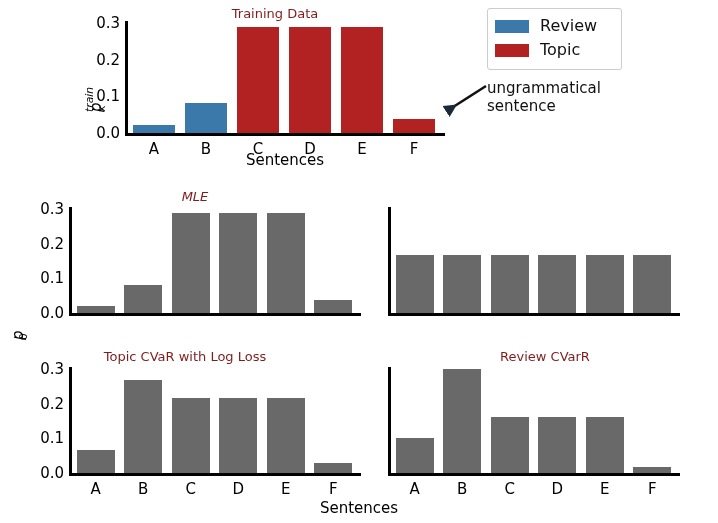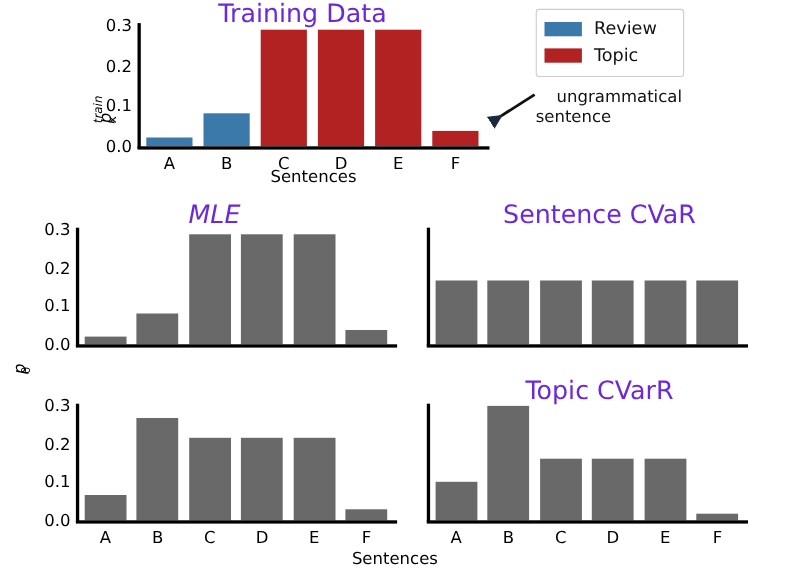--- a/index.html
+++ b/index.html
@@ -51,24 +51,24 @@
   .tick-label-x {
     position: absolute;
     font-size: 15px;
     line-height: 15px;
     text-align: center;
     color: #000000;
     white-space: nowrap;
   }
   .panel-title {
     position: absolute;
-    font-size: 23px;
+    font-size: 13px;
     line-height: 19px;
     text-align: center;
-    color: #6d28d9;
+    color: #7f1d1d;
     white-space: nowrap;
   }
   .axis-label-x {
     position: absolute;
     font-size: 15px;
     line-height: 17px;
     text-align: center;
     color: #000000;
     white-space: nowrap;
   }
@@ -182,21 +182,21 @@
     <div class="legend-row">
       <span class="legend-swatch" style="background:#3b79ab;"></span>
       <span class="legend-text">Review</span>
     </div>
     <div class="legend-row">
       <span class="legend-swatch" style="background:#b22222;"></span>
       <span class="legend-text">Topic</span>
     </div>
   </div>
 
-  <div class="annotation-text" style="left:506px; top:79px;">ungrammatical</div>
+  <div class="annotation-text" style="left:487px; top:79px;">ungrammatical</div>
   <div class="annotation-text" style="left:487px; top:97px;">sentence</div>
   <svg class="annotation-arrow" style="left:440px; top:82px;" width="50" height="36" viewBox="0 0 50 36">
     <defs>
       <marker id="arrowhead" markerWidth="5" markerHeight="5" refX="3.2" refY="2.5" orient="auto">
         <path d="M5,0 L5,5 L0,2.5 z" fill="#1a2a3a"></path>
       </marker>
     </defs>
     <line x1="46" y1="4" x2="10" y2="27" stroke="#111111" stroke-width="2.6" marker-end="url(#arrowhead)"></line>
   </svg>
 
@@ -216,34 +216,34 @@
       </div>
     <div class="axis-spine-y" style="left:69px; top:22px; height:108px;"></div>
     <div class="axis-spine-x" style="left:69px; top:128px; width:292px;"></div>
   <div class="tick-label-y" style="left: 16px; width: 48px; top: 121px;">0.0</div>
       <div class="tick-label-y" style="left: 16px; width: 48px; top: 86.3333px;">0.1</div>
       <div class="tick-label-y" style="left: 16px; width: 48px; top: 51.6667px;">0.2</div>
       <div class="tick-label-y" style="left: 16px; width: 48px; top: 17px;">0.3</div>
     </div>
 
   <div class="panel" id="panel-scvar" style="left:365px; top:185px; width:353px; height:150px;">
-    <div class="panel-title" style="left:20px; top:2px; width:320px;">Sentence CVaR</div>
     <div class="plot-area" id="plot-scvar" style="left:26px; top:24px; width:285px; height:104px;">
         <div class="bar" title="A: 0.167" style="background: rgb(105, 105, 105); left: 4.75px; width: 38px; height: 57.8933px;"></div>
         <div class="bar" title="B: 0.167" style="background: rgb(105, 105, 105); left: 52.25px; width: 38px; height: 57.8933px;"></div>
         <div class="bar" title="C: 0.167" style="background: rgb(105, 105, 105); left: 99.75px; width: 38px; height: 57.8933px;"></div>
         <div class="bar" title="D: 0.167" style="background: rgb(105, 105, 105); left: 147.25px; width: 38px; height: 57.8933px;"></div>
         <div class="bar" title="E: 0.167" style="background: rgb(105, 105, 105); left: 194.75px; width: 38px; height: 57.8933px;"></div>
         <div class="bar" title="F: 0.167" style="background: rgb(105, 105, 105); left: 242.25px; width: 38px; height: 57.8933px;"></div>
       </div>
     <div class="axis-spine-y" style="left:23px; top:22px; height:108px;"></div>
     <div class="axis-spine-x" style="left:23px; top:128px; width:292px;"></div>
   </div>
 
   <div class="panel" id="panel-tcvarll" style="left:0px; top:345px; width:365px; height:160px;">
+    <div class="panel-title" style="left:20px; top:2px; width:330px;">Topic CVaR with Log Loss</div>
     <div class="plot-area" id="plot-tcvarll" style="left:72px; top:24px; width:285px; height:104px;">
         <div class="bar" title="A: 0.065" style="background: rgb(105, 105, 105); left: 4.75px; width: 38px; height: 22.5333px;"></div>
         <div class="bar" title="B: 0.267" style="background: rgb(105, 105, 105); left: 52.25px; width: 38px; height: 92.56px;"></div>
         <div class="bar" title="C: 0.216" style="background: rgb(105, 105, 105); left: 99.75px; width: 38px; height: 74.88px;"></div>
         <div class="bar" title="D: 0.216" style="background: rgb(105, 105, 105); left: 147.25px; width: 38px; height: 74.88px;"></div>
         <div class="bar" title="E: 0.216" style="background: rgb(105, 105, 105); left: 194.75px; width: 38px; height: 74.88px;"></div>
         <div class="bar" title="F: 0.028" style="background: rgb(105, 105, 105); left: 242.25px; width: 38px; height: 9.70667px;"></div>
       </div>
     <div class="axis-spine-y" style="left:69px; top:22px; height:108px;"></div>
     <div class="axis-spine-x" style="left:69px; top:128px; width:292px;"></div>
@@ -253,21 +253,21 @@
       <div class="tick-label-y" style="left: 16px; width: 48px; top: 17px;">0.3</div>
       <div class="tick-label-x" style="left: 72px; width: 47.5px; top: 137px;">A</div>
       <div class="tick-label-x" style="left: 119.5px; width: 47.5px; top: 137px;">B</div>
       <div class="tick-label-x" style="left: 167px; width: 47.5px; top: 137px;">C</div>
       <div class="tick-label-x" style="left: 214.5px; width: 47.5px; top: 137px;">D</div>
       <div class="tick-label-x" style="left: 262px; width: 47.5px; top: 137px;">E</div>
       <div class="tick-label-x" style="left: 309.5px; width: 47.5px; top: 137px;">F</div>
     </div>
 
   <div class="panel" id="panel-tcvarr" style="left:365px; top:345px; width:353px; height:160px;">
-    <div class="panel-title" style="left:20px; top:2px; width:320px;">Topic CVarR</div>
+    <div class="panel-title" style="left:20px; top:2px; width:320px;">Review CVarR</div>
     <div class="plot-area" id="plot-tcvarr" style="left:26px; top:24px; width:285px; height:104px;">
         <div class="bar" title="A: 0.101" style="background: rgb(105, 105, 105); left: 4.75px; width: 38px; height: 35.0133px;"></div>
         <div class="bar" title="B: 0.3" style="background: rgb(105, 105, 105); left: 52.25px; width: 38px; height: 104px;"></div>
         <div class="bar" title="C: 0.161" style="background: rgb(105, 105, 105); left: 99.75px; width: 38px; height: 55.8133px;"></div>
         <div class="bar" title="D: 0.161" style="background: rgb(105, 105, 105); left: 147.25px; width: 38px; height: 55.8133px;"></div>
         <div class="bar" title="E: 0.161" style="background: rgb(105, 105, 105); left: 194.75px; width: 38px; height: 55.8133px;"></div>
         <div class="bar" title="F: 0.017" style="background: rgb(105, 105, 105); left: 242.25px; width: 38px; height: 5.89333px;"></div>
       </div>
     <div class="axis-spine-y" style="left:23px; top:22px; height:108px;"></div>
     <div class="axis-spine-x" style="left:23px; top:128px; width:292px;"></div>

